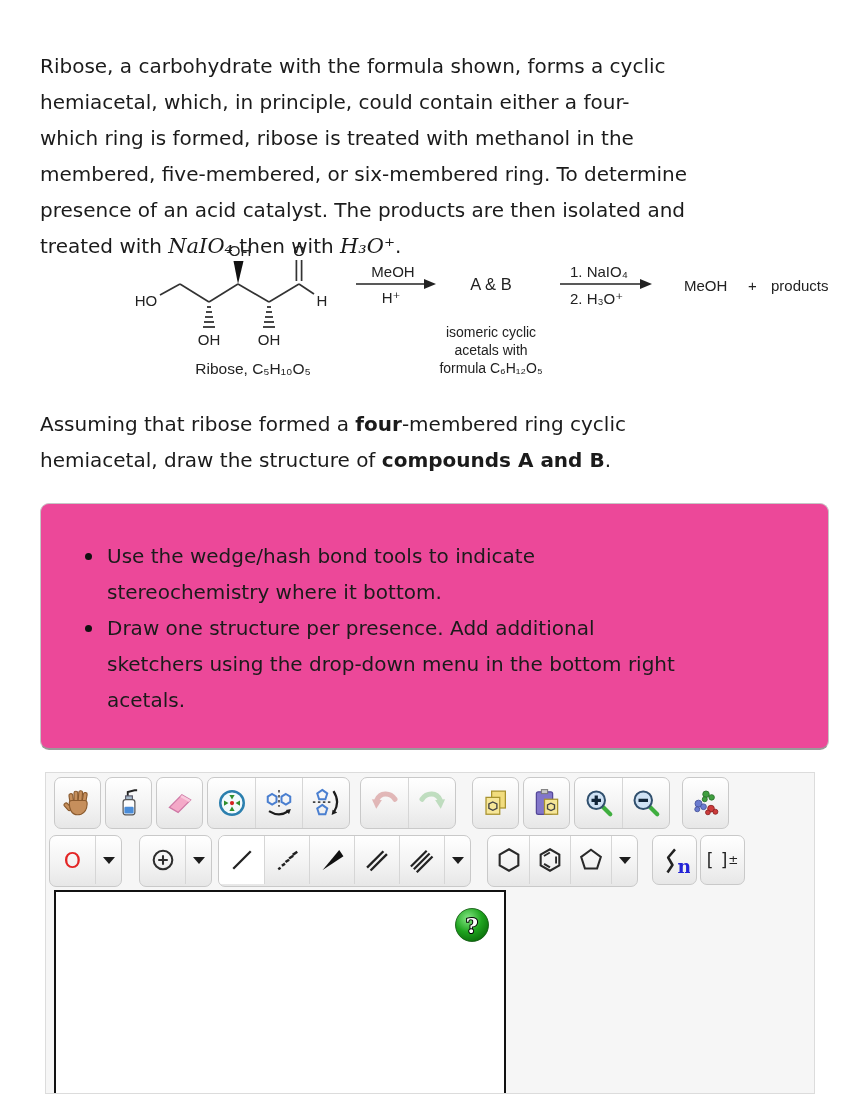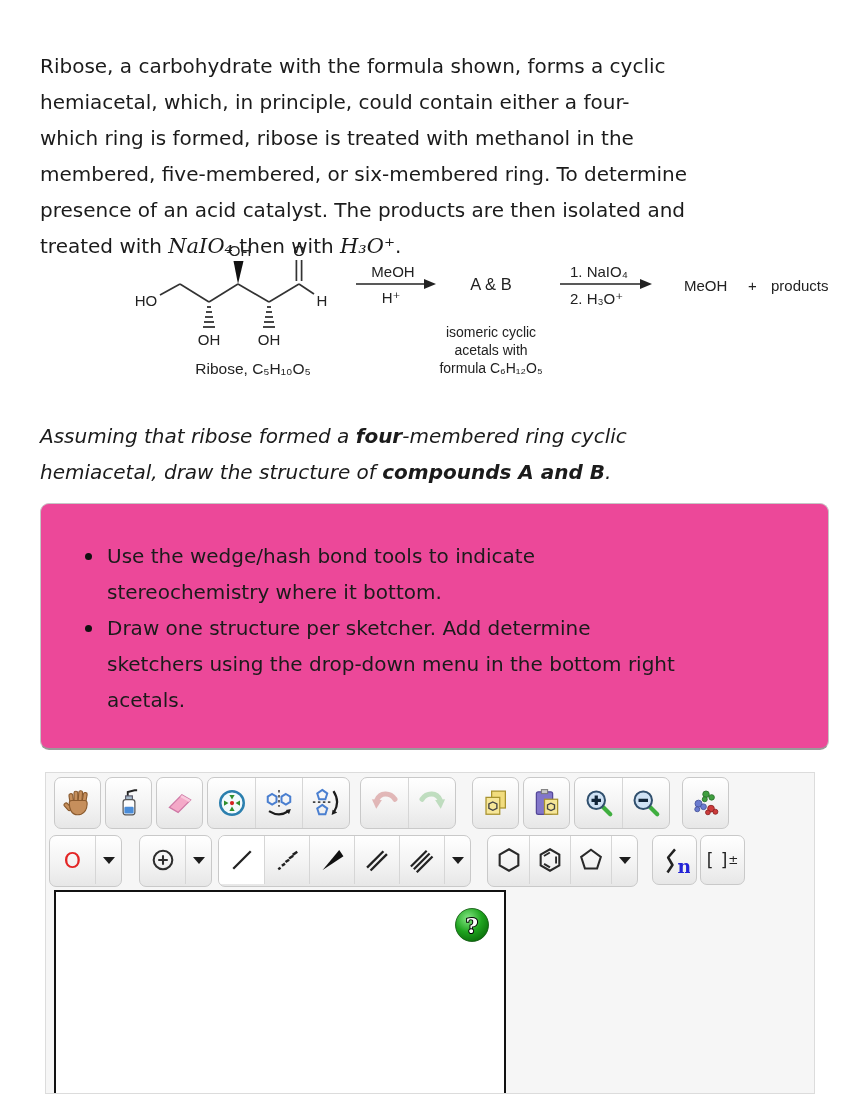--- a/index.html
+++ b/index.html
@@ -115,32 +115,32 @@
     <line x1="560" y1="284" x2="640" y2="284" stroke="#222" stroke-width="1.7"></line>
     <polygon points="640,279 652,284 640,289" fill="#222"></polygon>
     <text x="570" y="277" font-size="15">1. NaIO₄</text>
     <text x="570" y="304" font-size="15">2. H₃O⁺</text>
 
     <text x="684" y="291" font-size="15">MeOH</text>
     <text x="748" y="291" font-size="15">+</text>
     <text x="771" y="291" font-size="15">products</text>
   </svg>
 
-  <div class="textblock" style="top:418px;width:810px;font-style:italic;">
+  <div class="textblock" style="top:406px;width:810px;">
     <div><span>Assuming that ribose formed a </span><span class="b">four</span><span>-membered ring cyclic</span></div>
     <div><span>hemiacetal, draw the structure of </span><span class="b">compounds A and B</span><span>.</span></div>
   </div>
 
   <div id="instruction-box">
     <div class="bullet-item">
       <div class="bullet-line">Use the wedge/hash bond tools to indicate</div>
       <div class="bullet-line">stereochemistry where it bottom.</div>
     </div>
     <div class="bullet-item">
-      <div class="bullet-line">Draw one structure per sketcher. Add determine</div>
+      <div class="bullet-line">Draw one structure per presence. Add additional</div>
       <div class="bullet-line">sketchers using the drop-down menu in the bottom right</div>
       <div class="bullet-line">acetals.</div>
     </div>
   </div>
 
   <div id="sketcher">
 
     <div class="toolrow" id="row1">
       <div class="tbtn">
         <svg width="30" height="30" viewBox="0 0 24 24">

